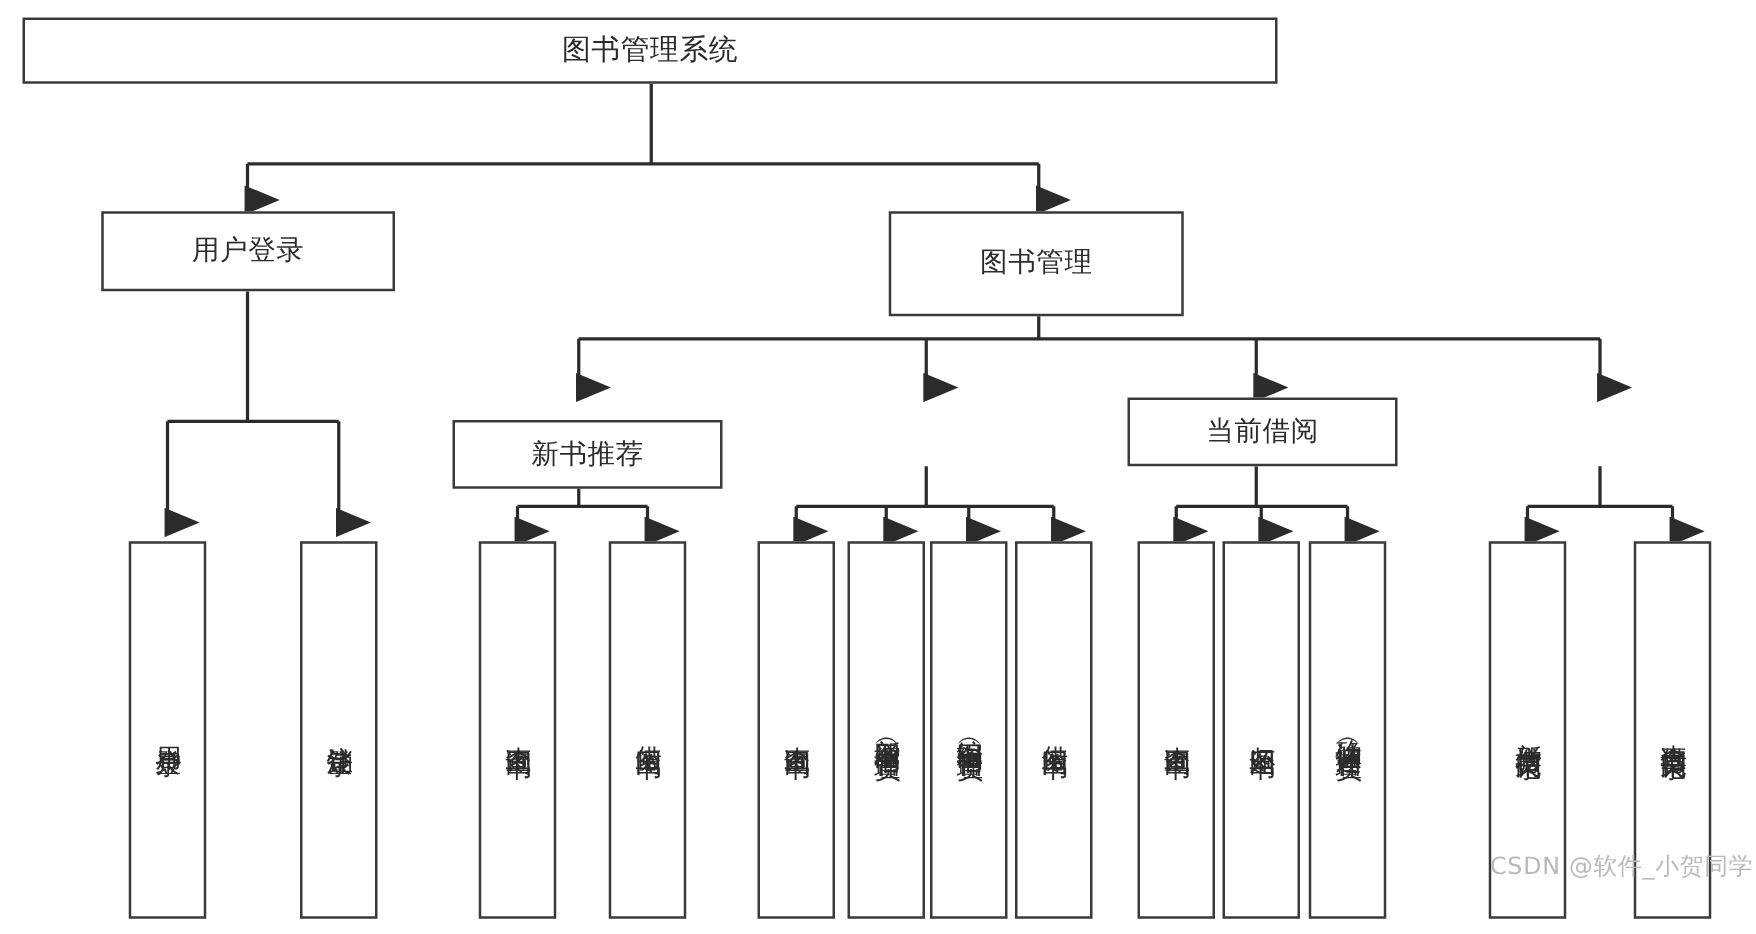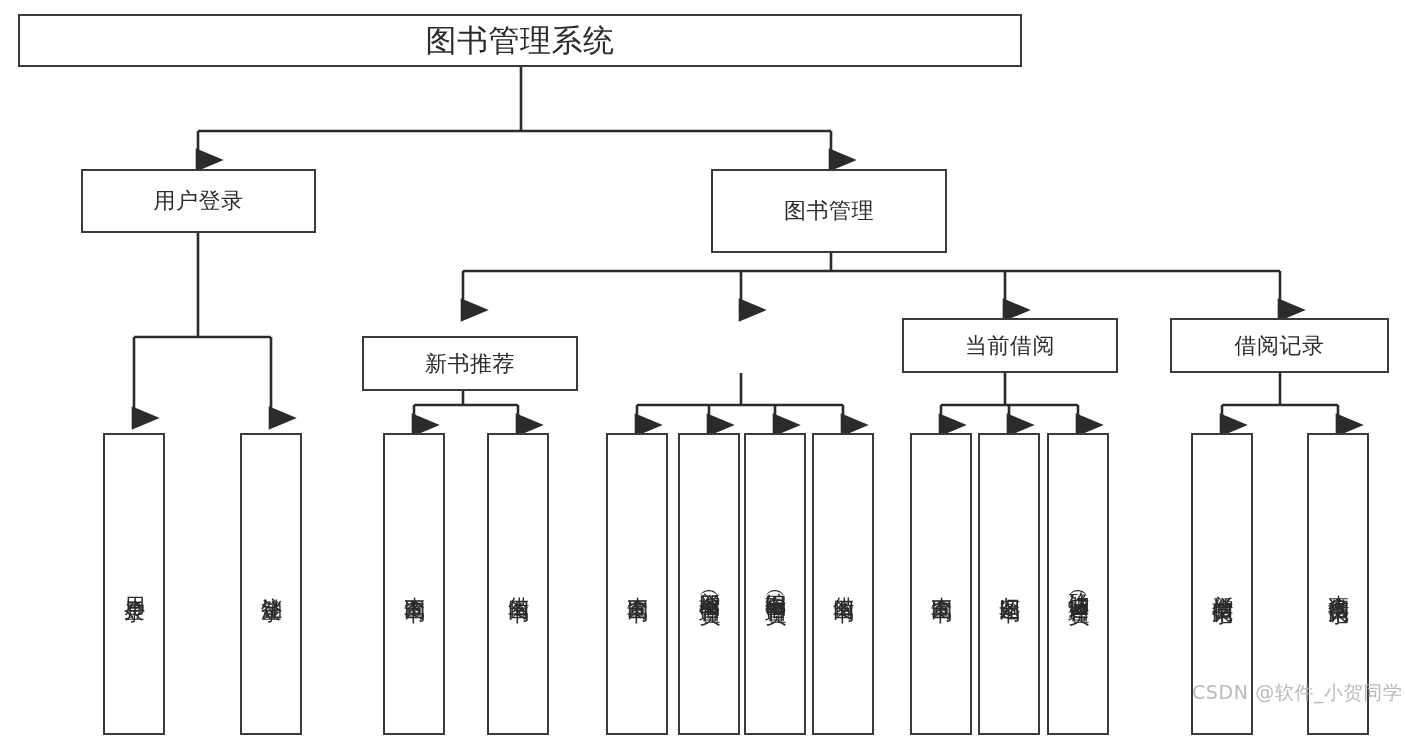--- a/index.html
+++ b/index.html
@@ -49,21 +49,21 @@
   }
   .node.vertical .label {
     writing-mode: vertical-rl;
     text-orientation: upright;
     font-size: 21px;
     line-height: 1.32;
     letter-spacing: 2px;
     white-space: nowrap;
     text-align: center;
   }
-  .node.root .label { font-size: 31px; }
+  .node.root .label { font-size: 23px; }
   .watermark {
     position: absolute;
     color: #b9b9b9;
     font-size: 19px;
     letter-spacing: 0.6px;
     white-space: nowrap;
     user-select: none;
   }
 </style>
 </head>
@@ -131,23 +131,20 @@
   <div class="node" style="left:711px; top:169px; width:236px; height:84px;">
     <span class="label">图书管理</span>
   </div>
 
   <div class="node" style="left:362px; top:336px; width:216px; height:55px;">
     <span class="label">新书推荐</span>
   </div>
   <div class="node" style="left:902px; top:318px; width:216px; height:55px;">
     <span class="label">当前借阅</span>
   </div>
-  <div class="node" style="left:1170px; top:318px; width:219px; height:55px;">
-    <span class="label">借阅记录</span>
-  </div>
 
   <div class="node vertical" style="left:103px; top:433px; width:62px; height:302px;">
     <span class="label">用户登录</span>
   </div>
   <div class="node vertical" style="left:240px; top:433px; width:62px; height:302px;">
     <span class="label">注销登录</span>
   </div>
 
   <div class="node vertical" style="left:383px; top:433px; width:62px; height:302px;">
     <span class="label">查询图书</span>

